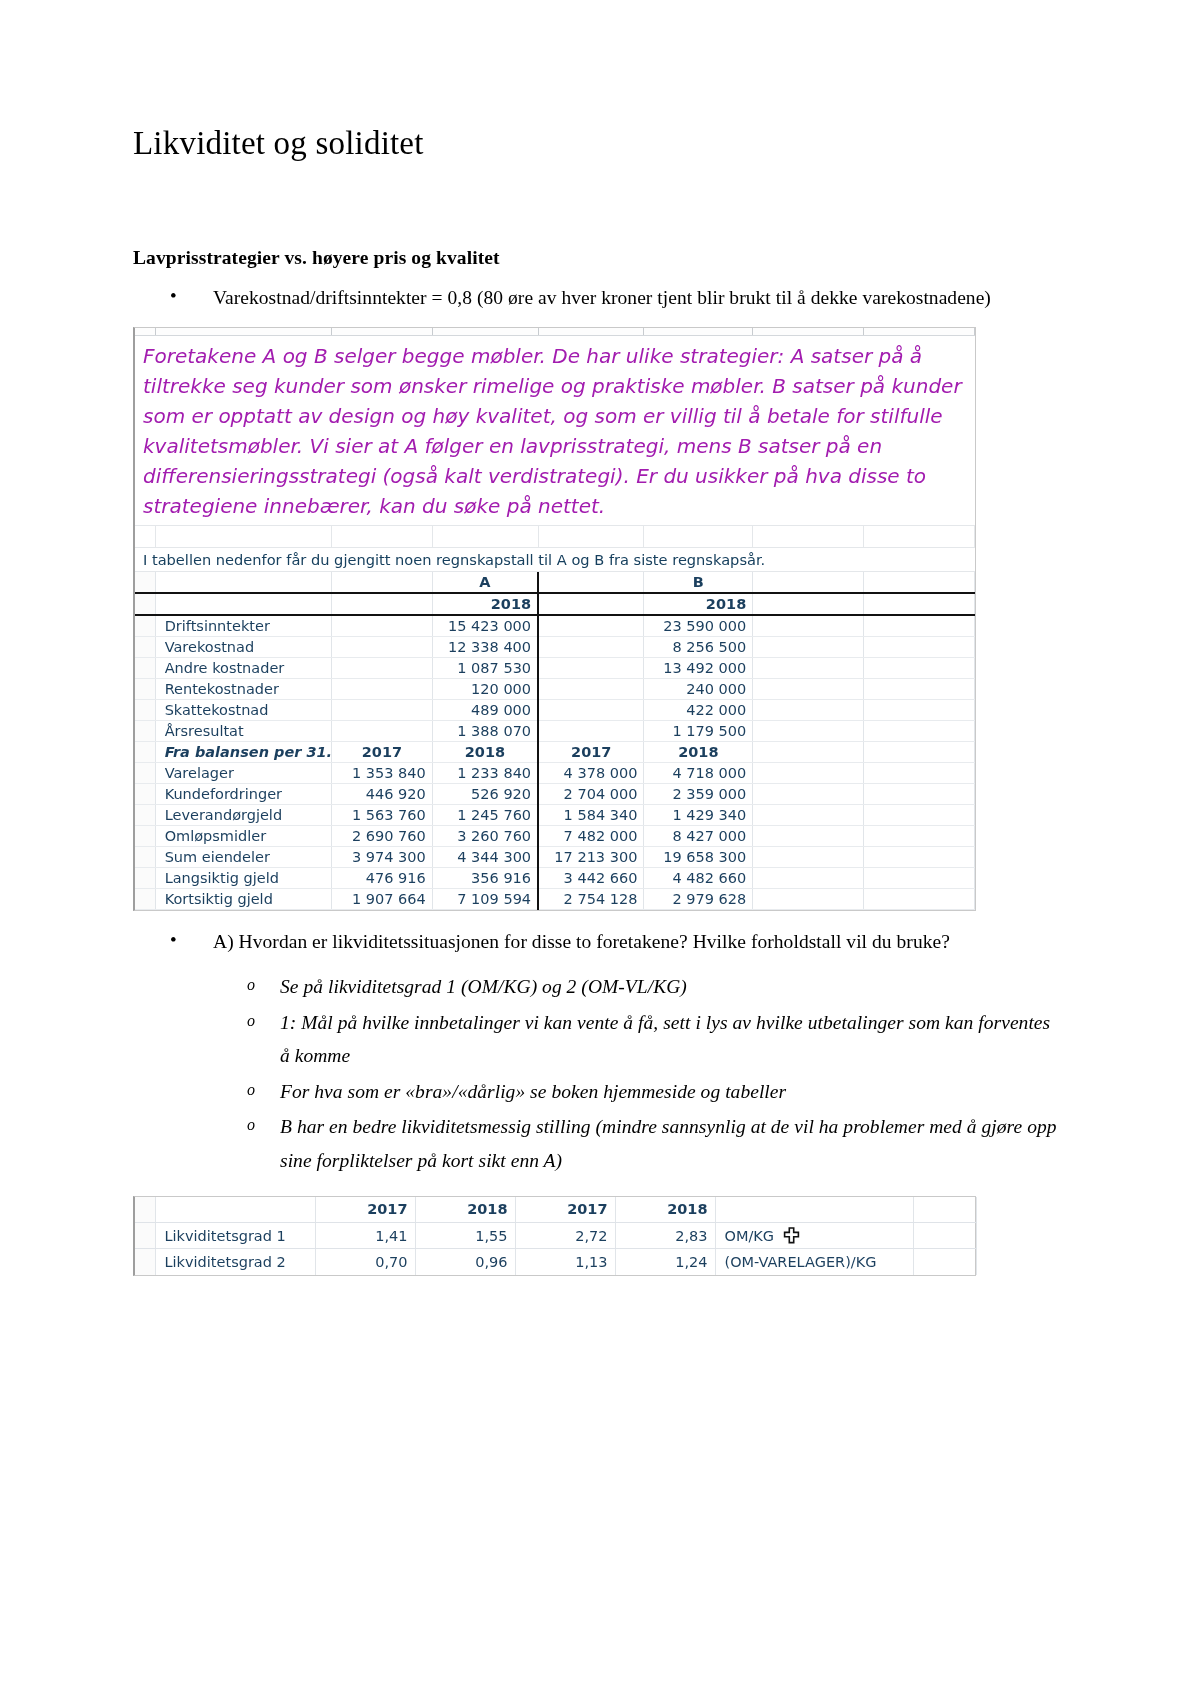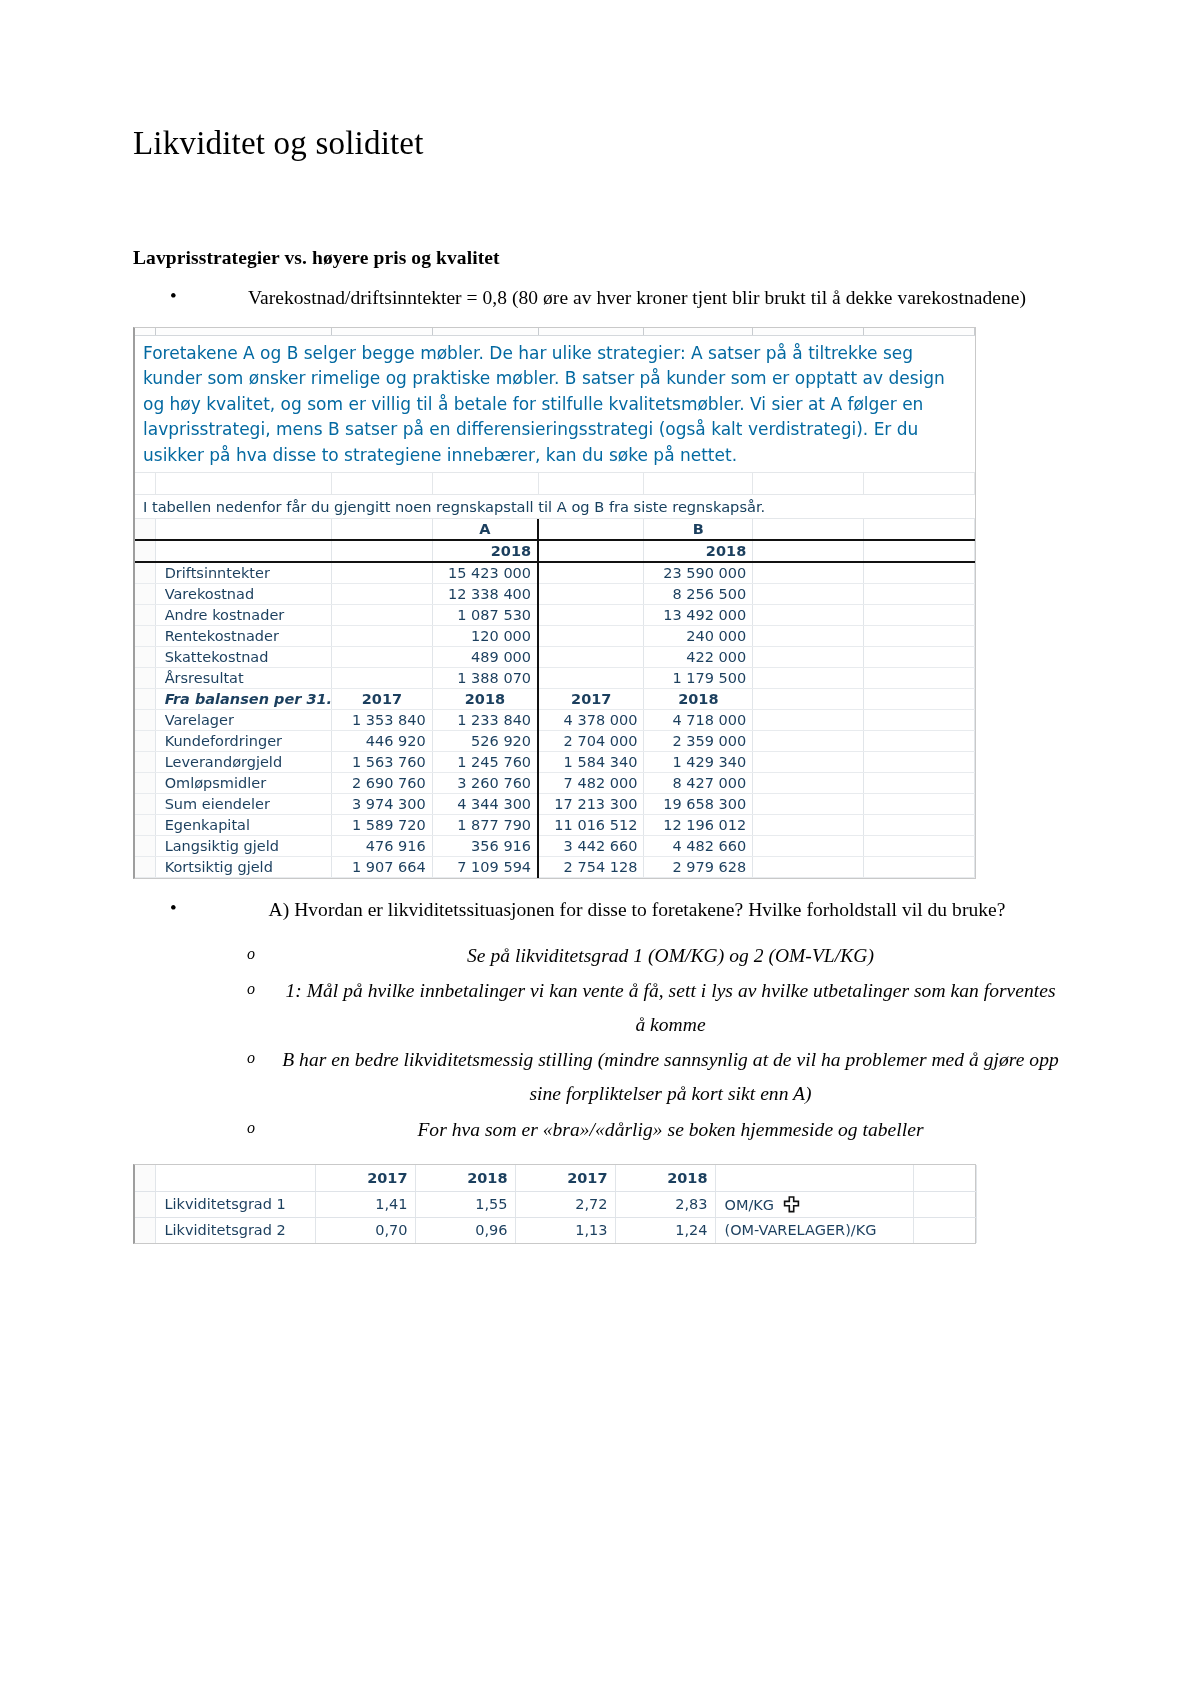--- a/index.html
+++ b/index.html
@@ -45,21 +45,20 @@
     font-weight: bold;
     margin: 0;
     padding-top: 86px;
     letter-spacing: 0.1px;
   }
 
   ul.bul {
     list-style: none;
     margin: 12px;
     padding: 0;
-    text-align: center;
   }
   ul.bul > li {
     position: relative;
     font-size: 19.5px;
     line-height: 1.72;
     padding-left: 68px;
     margin-top: 8px;
     letter-spacing: 0.05px;
   }
   ul.bul > li::before {
@@ -89,25 +88,26 @@
     background: #ffffff;
     font-family: "DejaVu Sans", sans-serif;
     color: #1f3b58;
     width: 843px;
     box-sizing: border-box;
     position: relative;
   }
 
   .sheet-para {
     padding: 5px 6px 4px 8px;
-    font-size: 17px;
+    font-size: 20px;
     line-height: 1.5;
-    color: #0369a1;
+    color: #a21caf;
     border-bottom: 1px solid #e4e7ea;
     position: relative;
+    font-style: italic;
   }
   .sheet-para p { margin: 0; }
 
   .sheet-spacer {
     height: 21px;
     border-bottom: 1px solid #e4e7ea;
     display: flex;
   }
   .sheet-spacer .cellx {
     border-right: 1px solid #e4e7ea;
@@ -397,30 +397,20 @@
           <td class="lbl">Sum eiendeler</td>
           <td class="num">3 974 300</td>
           <td class="num">4 344 300</td>
           <td class="num rule-left">17 213 300</td>
           <td class="num">19 658 300</td>
           <td></td>
           <td></td>
         </tr>
         <tr>
           <td class="c-rownum"></td>
-          <td class="lbl">Egenkapital</td>
-          <td class="num">1 589 720</td>
-          <td class="num">1 877 790</td>
-          <td class="num rule-left">11 016 512</td>
-          <td class="num">12 196 012</td>
-          <td></td>
-          <td></td>
-        </tr>
-        <tr>
-          <td class="c-rownum"></td>
           <td class="lbl">Langsiktig gjeld</td>
           <td class="num">476 916</td>
           <td class="num">356 916</td>
           <td class="num rule-left">3 442 660</td>
           <td class="num">4 482 660</td>
           <td></td>
           <td></td>
         </tr>
         <tr>
           <td class="c-rownum"></td>
@@ -436,22 +426,22 @@
         </table>
     </div>
 
     <ul class="bul" style="margin-top:14px">
       <li>A) Hvordan er likviditetssituasjonen for disse to foretakene? Hvilke forholdstall vil du bruke?</li>
     </ul>
 
     <ul class="bul level2">
       <li>Se på likviditetsgrad 1 (OM/KG) og 2 (OM-VL/KG)</li>
       <li>1: Mål på hvilke innbetalinger vi kan vente å få, sett i lys av hvilke utbetalinger som kan forventes å komme</li>
+      <li>For hva som er «bra»/«dårlig» se boken hjemmeside og tabeller</li>
       <li>B har en bedre likviditetsmessig stilling (mindre sannsynlig at de vil ha problemer med å gjøre opp sine forpliktelser på kort sikt enn A)</li>
-      <li>For hva som er «bra»/«dårlig» se boken hjemmeside og tabeller</li>
     </ul>
 
     <div class="sheet2">
       <table class="ratio">
         <colgroup>
           <col style="width:20px">
           <col style="width:160px">
           <col style="width:100px">
           <col style="width:100px">
           <col style="width:100px">

